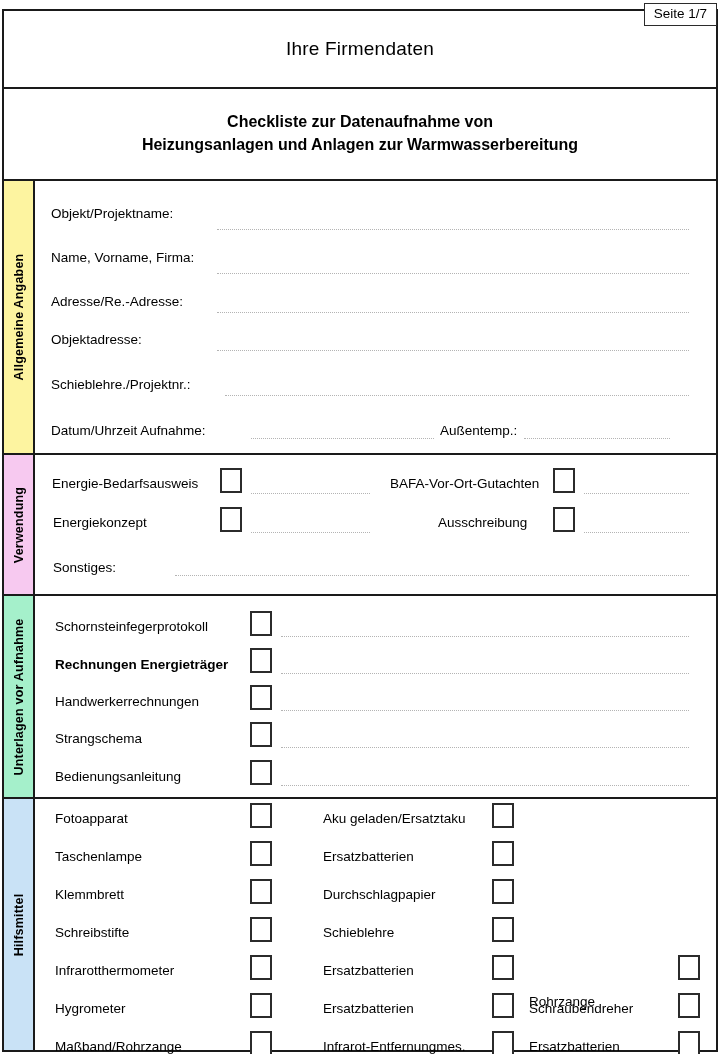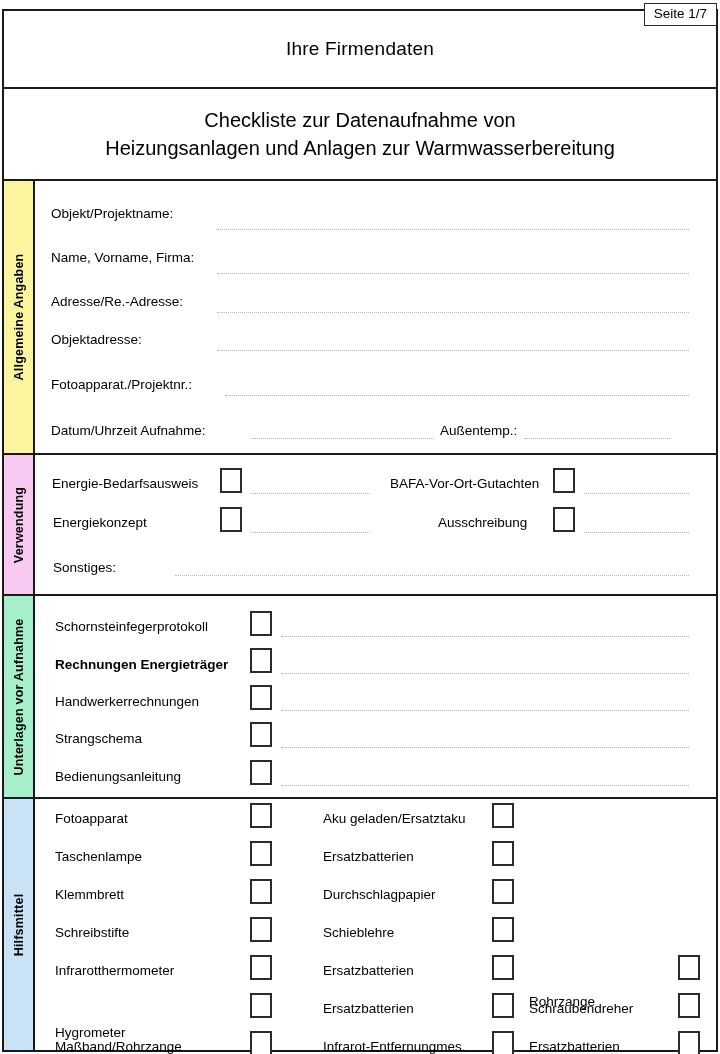--- a/index.html
+++ b/index.html
@@ -73,22 +73,22 @@
   
   .band-title {
     top: 78px;
     height: 92px;
     display: flex;
     flex-direction: column;
     align-items: center;
     justify-content: center;
   }
   .title-line {
-    font-size: 20px;
-    font-weight: normal;
+    font-size: 16px;
+    font-weight: bold;
     line-height: 1.42;
     text-align: right;
   }
 
   
   .section {
     position: absolute;
     left: 0;
     right: 0;
     box-sizing: border-box;
@@ -177,21 +177,21 @@
 
         <div class="lbl" style="left:16px; top:70px;text-align:center;">Name, Vorname, Firma:</div>
         <div class="dots" style="left:182px; top:92px; width:472px;"></div>
 
         <div class="lbl" style="left:16px; top:114px;">Adresse/Re.-Adresse:</div>
         <div class="dots" style="left:182px; top:131px; width:472px;"></div>
 
         <div class="lbl" style="left:16px; top:152px;">Objektadresse:</div>
         <div class="dots" style="left:182px; top:169px; width:472px;"></div>
 
-        <div class="lbl" style="left:16px; top:197px;">Fotoapparat./Projektnr.:</div>
+        <div class="lbl" style="left:16px; top:197px;">Schieblehre./Projektnr.:</div>
         <div class="dots" style="left:190px; top:214px; width:464px;"></div>
 
         <div class="lbl" style="left:16px; top:243px;">Datum/Uhrzeit Aufnahme:</div>
         <div class="dots" style="left:216px; top:257px; width:183px;"></div>
 
         <div class="lbl" style="left:405px; top:243px;">Außentemp.:</div>
         <div class="dots" style="left:489px; top:257px; width:146px;"></div>
 
       </div>
     </div>
@@ -279,21 +279,21 @@
         <div class="lbl" style="left:288px; top:127px;">Schieblehre</div>
         <div class="cbx" style="left:457px; top:118px;"></div>
 
         <div class="lbl" style="left:20px; top:165px;">Infrarotthermometer</div>
         <div class="cbx" style="left:215px; top:156px;"></div>
         <div class="lbl" style="left:288px; top:165px;">Ersatzbatterien</div>
         <div class="cbx" style="left:457px; top:156px;"></div>
         <div class="lbl" style="left:494px; top:165px;margin-top:31px;">Rohrzange</div>
         <div class="cbx" style="left:643px; top:156px;"></div>
 
-        <div class="lbl" style="left:20px; top:203px;margin-top:24px;">Hygrometer</div>
+        <div class="lbl" style="left:20px; top:203px;">Hygrometer</div>
         <div class="cbx" style="left:215px; top:194px;"></div>
         <div class="lbl" style="left:288px; top:203px;">Ersatzbatterien</div>
         <div class="cbx" style="left:457px; top:194px;"></div>
         <div class="lbl" style="left:494px; top:203px;">Schraubendreher</div>
         <div class="cbx" style="left:643px; top:194px;"></div>
 
         <div class="lbl" style="left:20px; top:241px;">Maßband/Rohrzange</div>
         <div class="cbx" style="left:215px; top:232px;"></div>
         <div class="lbl" style="left:288px; top:241px;">Infrarot-Entfernungmes.</div>
         <div class="cbx" style="left:457px; top:232px;"></div>

